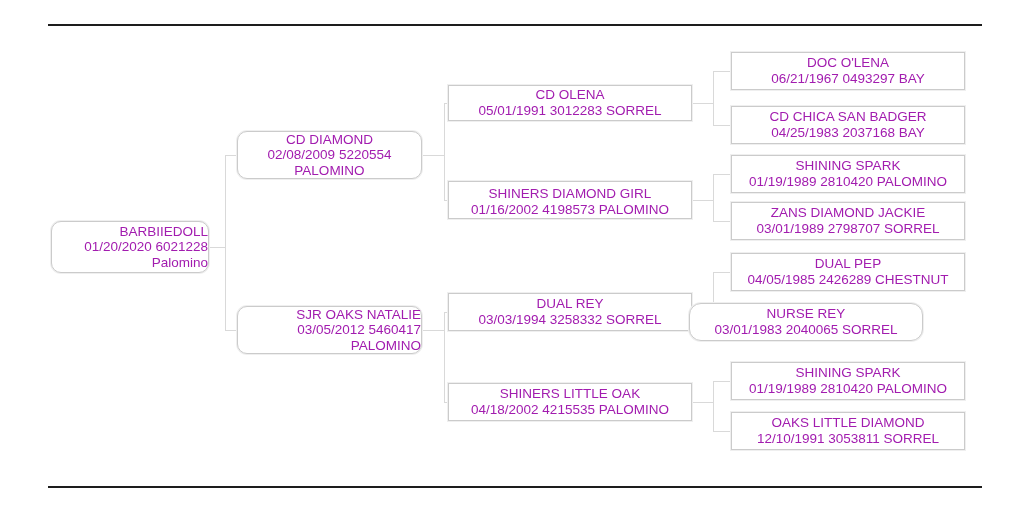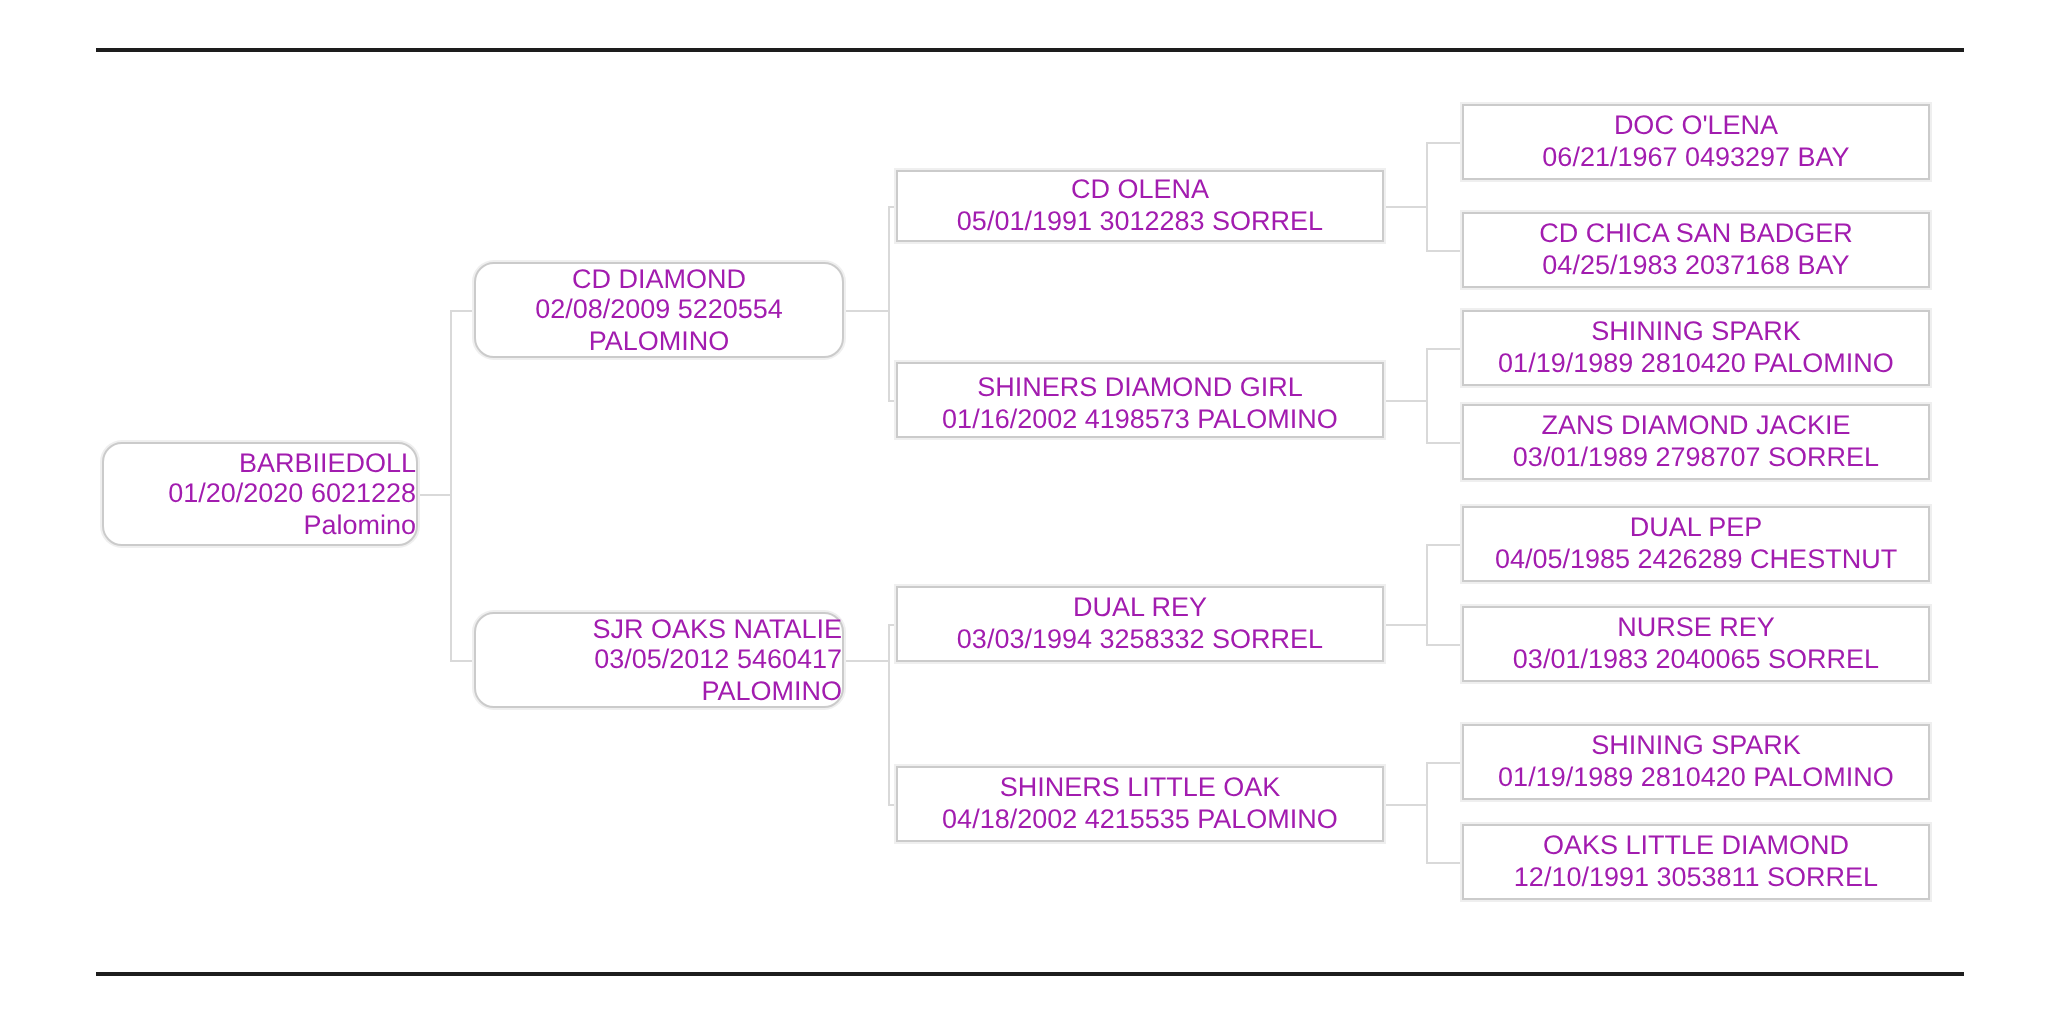--- a/index.html
+++ b/index.html
@@ -51,21 +51,21 @@
   .b-g2b  { left: 237px; top: 306px; width: 185px; height: 48px; align-items: flex-end; }
   .b-g3a  { left: 448px; top: 85px;  width: 244px; height: 36px; }
   .b-g3b  { left: 448px; top: 181px; width: 244px; height: 38px; justify-content: flex-end; }
   .b-g3c  { left: 448px; top: 293px; width: 244px; height: 38px; }
   .b-g3d  { left: 448px; top: 383px; width: 244px; height: 38px; }
   .b-g4-1 { left: 731px; top: 52px;  width: 234px; height: 38px; }
   .b-g4-2 { left: 731px; top: 106px; width: 234px; height: 38px; }
   .b-g4-3 { left: 731px; top: 155px; width: 234px; height: 38px; }
   .b-g4-4 { left: 731px; top: 202px; width: 234px; height: 38px; }
   .b-g4-5 { left: 731px; top: 253px; width: 234px; height: 38px; }
-  .b-g4-6 { left: 731px; top: 303px; width: 234px; height: 38px; }
+  .b-g4-6 { left: 689px; top: 303px; width: 234px; height: 38px; border-radius: 12px; }
   .b-g4-7 { left: 731px; top: 362px; width: 234px; height: 38px; }
   .b-g4-8 { left: 731px; top: 412px; width: 234px; height: 38px; }
 </style>
 </head>
 <body>
 
 <div class="canvas">
 
   <div class="rule top"></div>
   <div class="rule bottom"></div>

